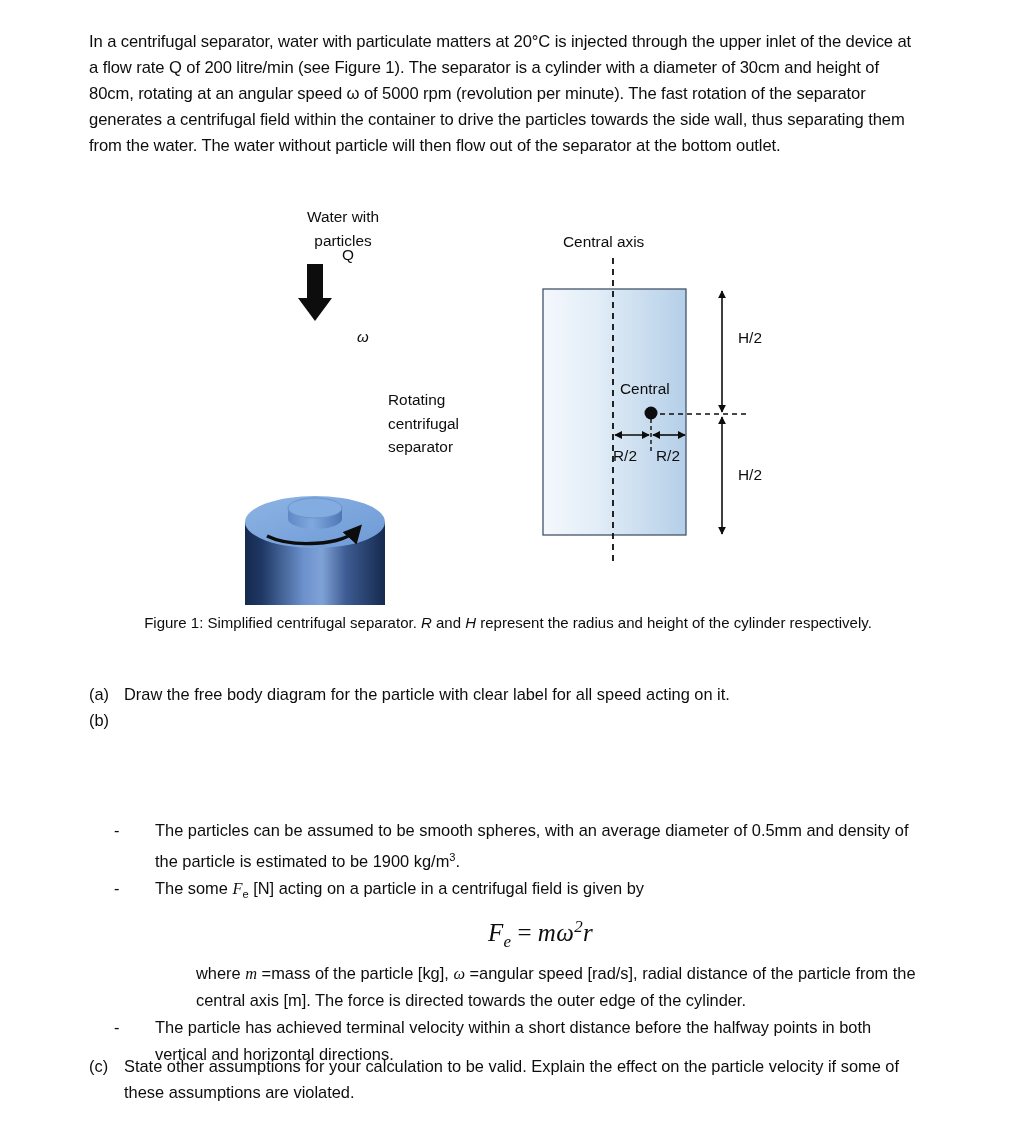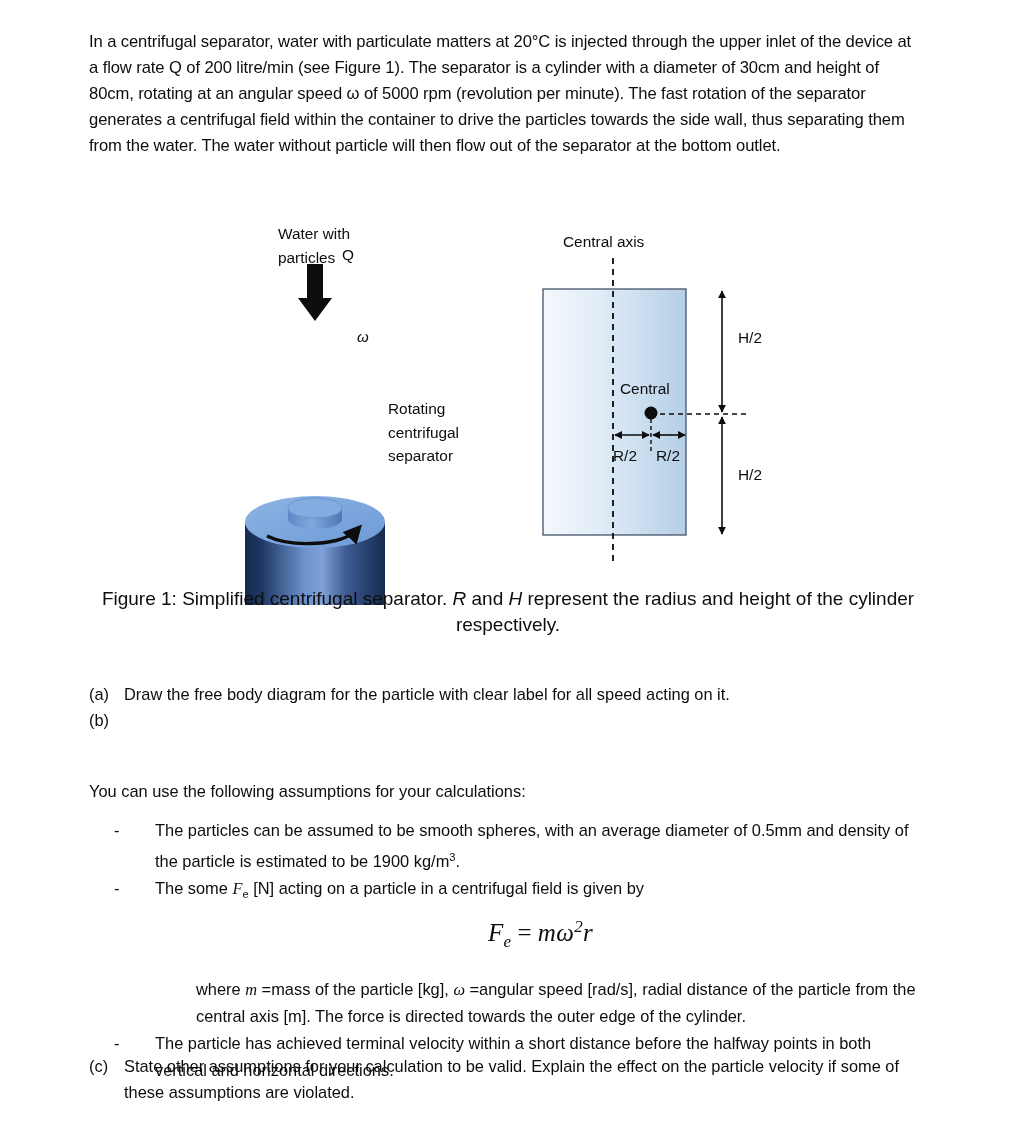--- a/index.html
+++ b/index.html
@@ -30,23 +30,23 @@
     width: 832px;
     font-size: 16.6px;
     line-height: 26.2px;
     text-align: left;
     letter-spacing: -0.1px;
   }
 
   .caption {
     position: absolute;
     left: 89px;
-    top: 586px;
-    width: 838px;
-    font-size: 19px;
+    top: 610px;
+    width: 838px;
+    font-size: 15px;
     line-height: 26px;
     text-align: center;
   }
   .caption i { font-style: italic; }
 
   .qlist {
     position: absolute;
     left: 89px;
     top: 681px;
     width: 838px;
@@ -85,21 +85,20 @@
     position: relative;
     padding-left: 41px;
   }
   .bullet .dash {
     position: absolute;
     left: 0;
     top: 0;
   }
   .bullet .cont {
     padding-left: 41px;
-    margin-top: 16px;
   }
   .formula {
     text-align: center;
     font-family: "Liberation Serif", serif;
     font-style: italic;
     font-size: 25px;
     line-height: 32px;
     padding: 3px 0 2px 0;
     letter-spacing: 0.3px;
   }
@@ -216,25 +215,25 @@
 
         <line x1="651" y1="234" x2="651" y2="266" stroke="#0d0d0d" stroke-width="1.4" stroke-dasharray="4 3"></line>
 
         <line x1="722" y1="106" x2="722" y2="227" stroke="#0d0d0d" stroke-width="1.6" marker-start="url(#arrHeadStart)" marker-end="url(#arrHead)"></line>
 
         <line x1="722" y1="232" x2="722" y2="349" stroke="#0d0d0d" stroke-width="1.6" marker-start="url(#arrHeadStart)" marker-end="url(#arrHead)"></line>
       </g>
     </svg>
 
     
-    <div class="fig-label" style="left:278px; top:37px; width:130px;">Water with
+    <div class="fig-label" style="left:278px; top:20px; width:130px;text-align:center;">Water with
 particles</div>
     <div class="fig-label" style="left:342px; top:58px;">Q</div>
     <div class="fig-label" style="left:357px; top:140px; font-style:italic; font-size:15px;">ω</div>
-    <div class="fig-label" style="left:388px; top:203px; width:120px;margin-top:9px;">Rotating
+    <div class="fig-label" style="left:388px; top:203px; width:120px;">Rotating
 centrifugal
 separator</div>
 
     <div class="fig-label" style="left:563px; top:45px;">Central axis</div>
     <div class="fig-label" style="left:620px; top:192px;">Central</div>
     <div class="fig-label" style="left:613px; top:259px;">R/2</div>
     <div class="fig-label" style="left:656px; top:259px;">R/2</div>
     <div class="fig-label" style="left:738px; top:141px;">H/2</div>
     <div class="fig-label" style="left:738px; top:278px;">H/2</div>
   </div>
@@ -244,21 +243,20 @@
   <div class="qlist">
     <div class="qitem">
       <span class="marker">(a)</span>
       <span>Draw the free body diagram for the particle with clear label for all speed acting on it.</span>
     </div>
     <div class="qitem">
       <span class="marker">(b)</span>
     </div>
   </div>
 
-  <div class="assump-lead">You can use the following assumptions for your calculations:</div>
 
   <div class="bullets">
 
     <div class="bullet">
       <span class="dash">-</span>
       <span>The particles can be assumed to be smooth spheres, with an average diameter of 0.5mm and density of the particle is estimated to be 1900 kg/m</span><sup>3</sup><span>.</span>
     </div>
 
     <div class="bullet">
       <span class="dash">-</span>

